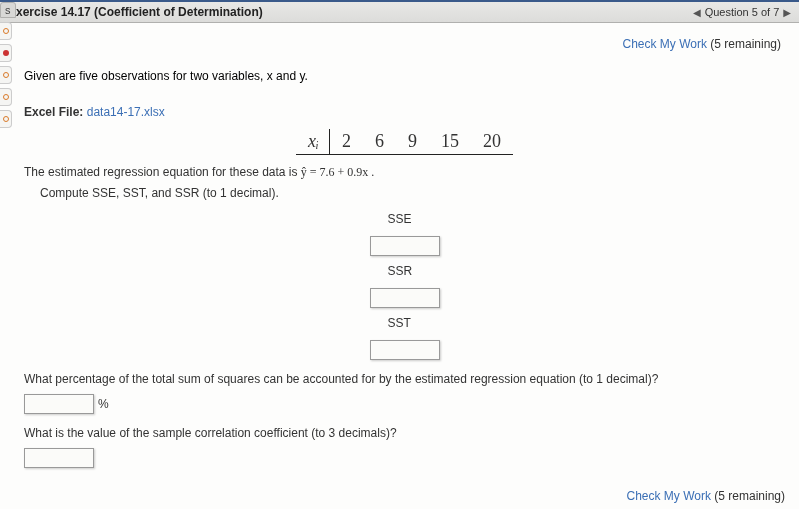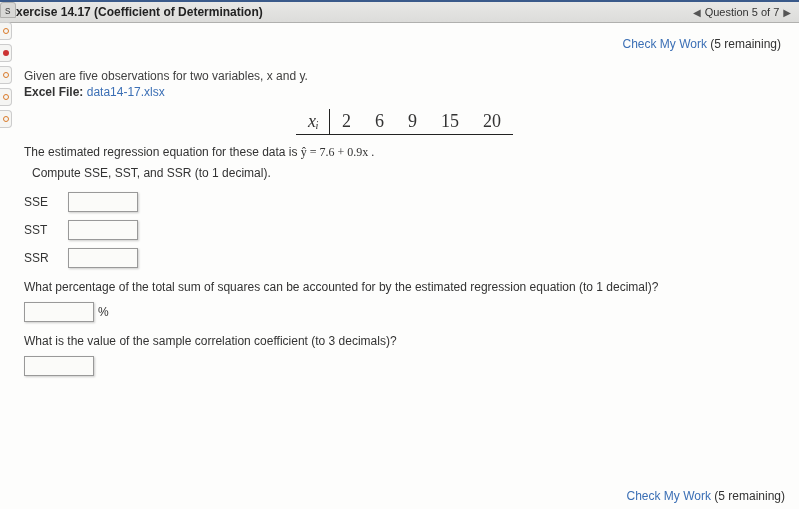--- a/index.html
+++ b/index.html
@@ -51,36 +51,36 @@
   .left-tab.red .dot { width: 6px; height: 6px; background: #c33; border-radius: 50%; }
   .content {
     padding: 8px 14px 8px 24px;
   }
   .check-row {
     text-align: right;
     padding: 6px 4px 14px 0;
   }
   .check-link { color: #3b6fb5; font-size: 12px; }
   .check-link .rem { color: #333; text-align: right; }
-  .prompt { margin: 4px 0 2px 0; color: #404040; }
+  .prompt { margin: 4px 0 22px 0; color: #000000; }
   .file-line { margin-bottom: 10px; }
   .file-label { font-weight: bold; }
   .file-link { color: #3b6fb5; }
   .data-table {
     margin: 6px auto 10px auto;
     border-collapse: collapse;
     text-align: center;
   }
   .data-table td { padding: 2px 12px; font-family: Georgia, serif; font-size: 18px; }
   .data-table .hdr { border-right: 1.5px solid #222; font-style: italic; padding-right: 10px; }
   .data-table tr.xrow td { border-bottom: 1.5px solid #222; }
   .eq-line { margin: 6px 0; }
   .eq { font-family: Georgia, serif; }
-  .compute-line { margin: 6px 0 12px 8px; }
-  .ans-row { display: flex; align-items: center; gap: 10px; margin: 8px 0; }
+  .compute-line { margin: 6px 0 12px 16px; }
+  .ans-row { display: flex; align-items: center; gap: 10px; margin: 8px 0; flex-direction: column; }
   .ans-label { width: 34px; }
   .ans-input {
     width: 70px;
     height: 20px;
     border: 1px solid #999;
     background: #fbfbf9;
     box-shadow: 1px 1px 2px rgba(0,0,0,0.2);
   }
   .q-line { margin: 12px 0 8px 0; }
   .pct-row { display: flex; align-items: center; gap: 4px; margin-bottom: 10px; }
@@ -167,25 +167,25 @@
     <span class="eq">ŷ = 7.6 + 0.9x .</span>
   </div>
 
   <div class="compute-line">Compute SSE, SST, and SSR (to 1 decimal).</div>
 
   <div class="ans-row">
     <span class="ans-label">SSE</span>
     <input class="ans-input" style="">
   </div>
   <div class="ans-row">
+    <span class="ans-label">SSR</span>
+    <input class="ans-input" style="">
+  </div>
+  <div class="ans-row">
     <span class="ans-label">SST</span>
-    <input class="ans-input" style="">
-  </div>
-  <div class="ans-row">
-    <span class="ans-label">SSR</span>
     <input class="ans-input" style="">
   </div>
 
   <div class="q-line">What percentage of the total sum of squares can be accounted for by the estimated regression equation (to 1 decimal)?</div>
   <div class="pct-row">
     <input class="ans-input" style="">
     <span>%</span>
   </div>
 
   <div class="q-line">What is the value of the sample correlation coefficient (to 3 decimals)?</div>

